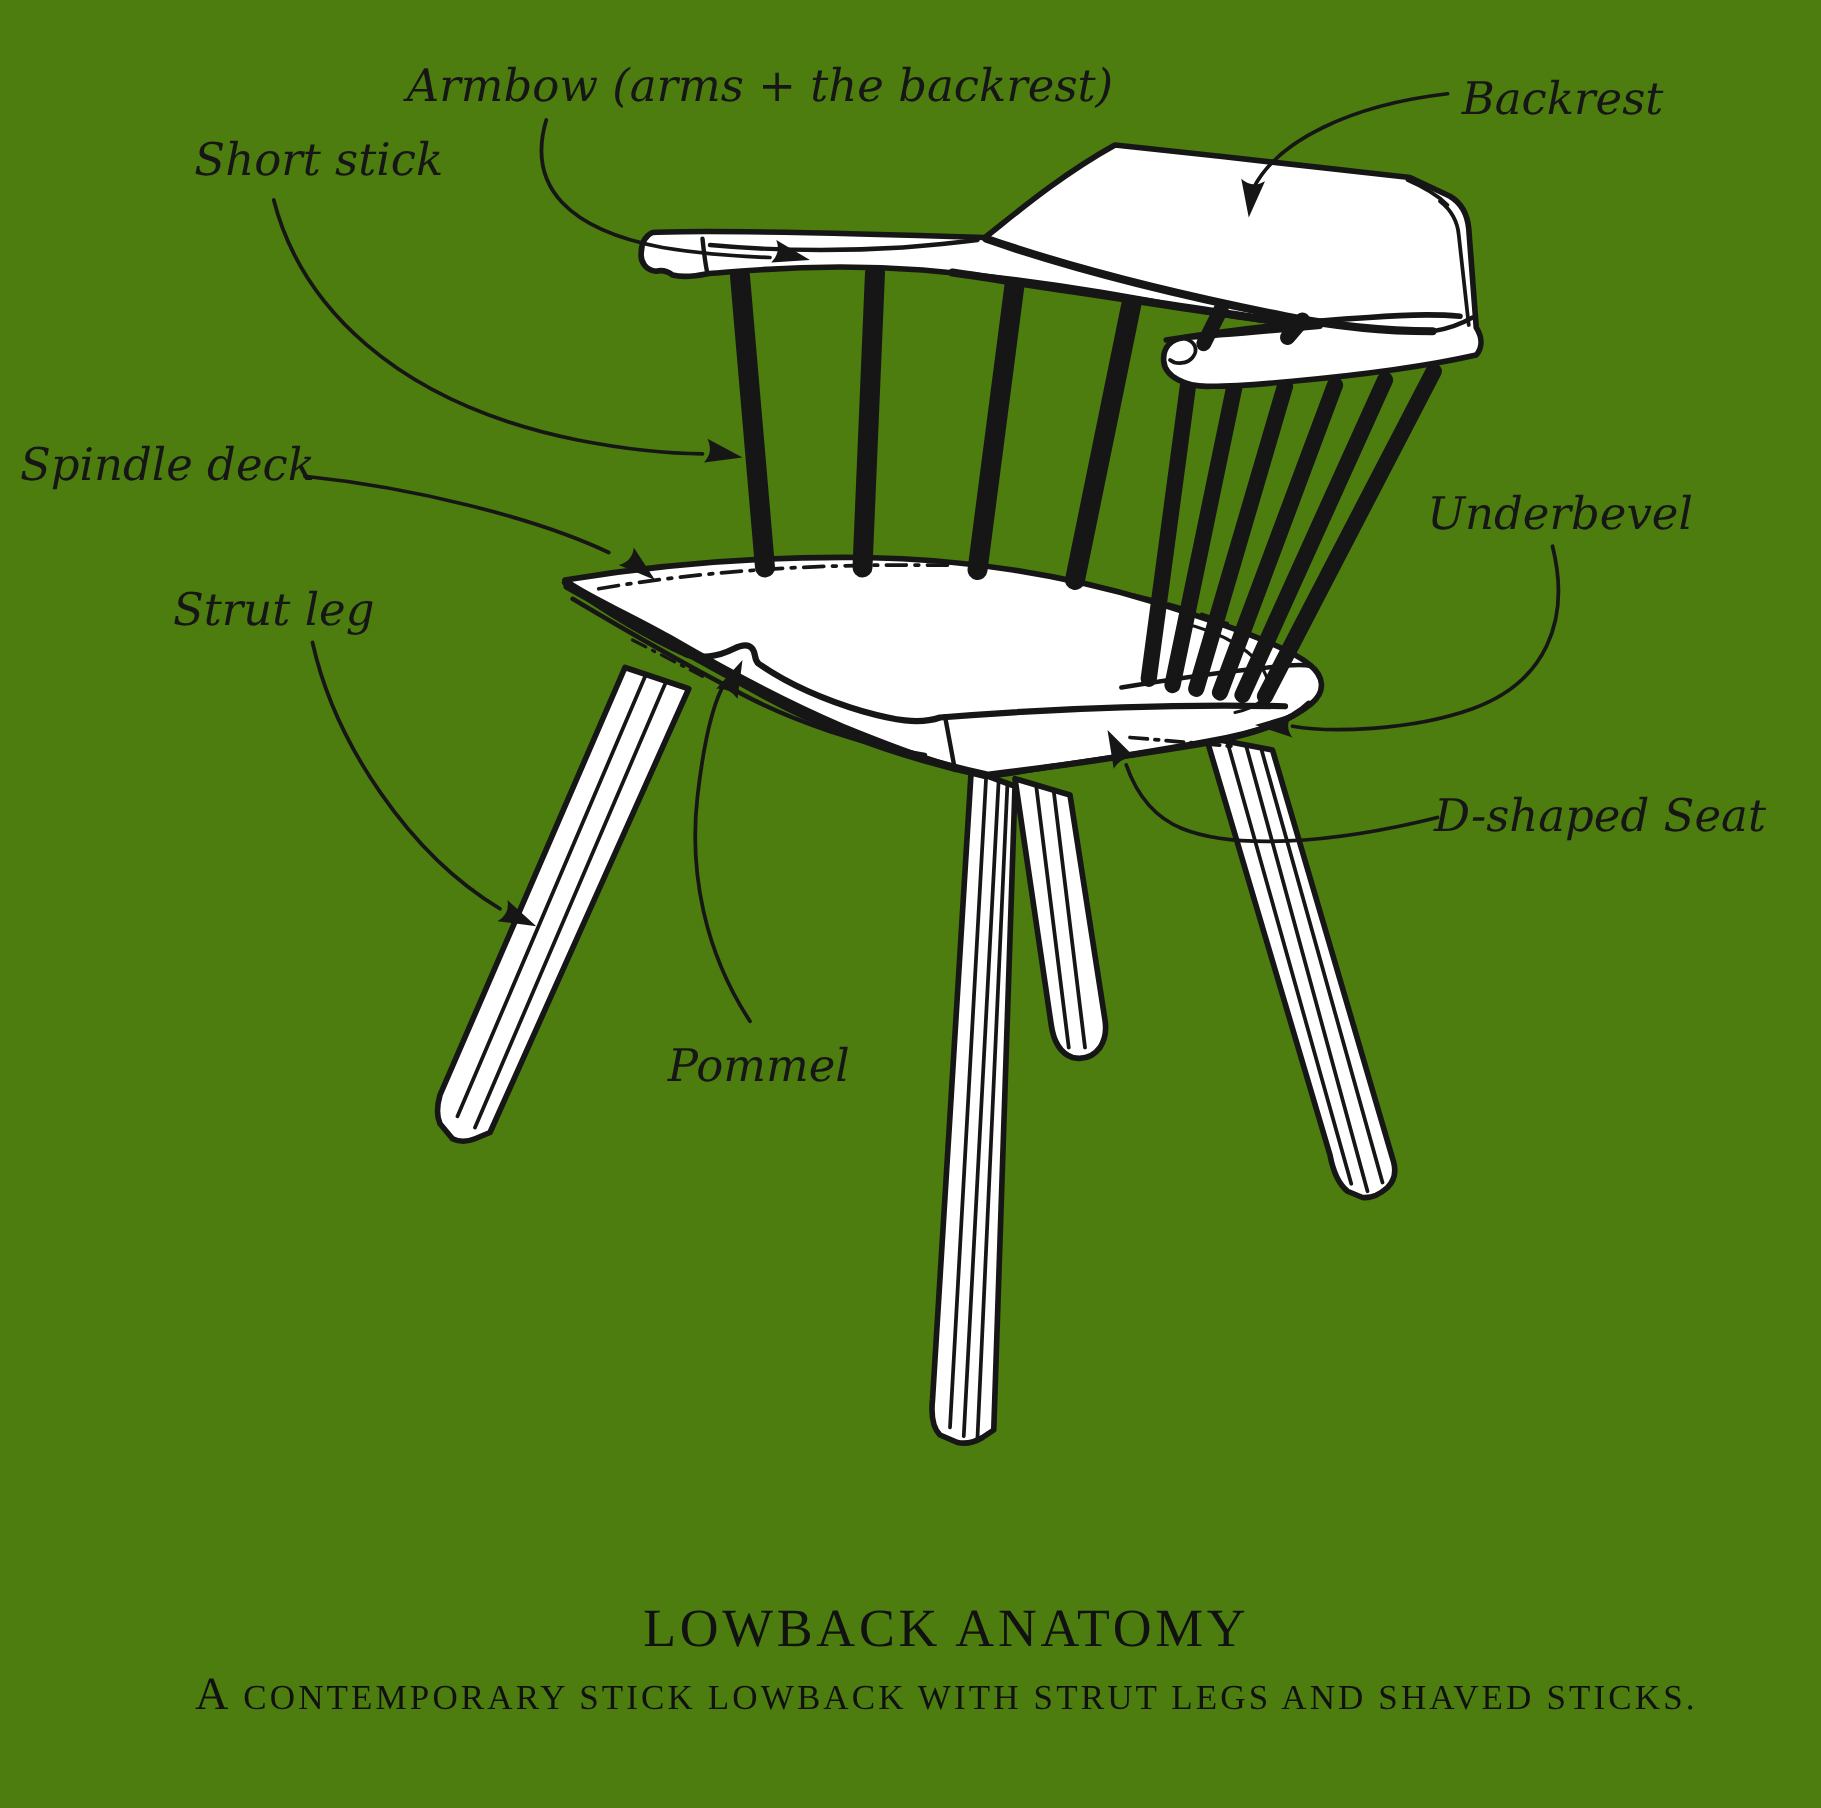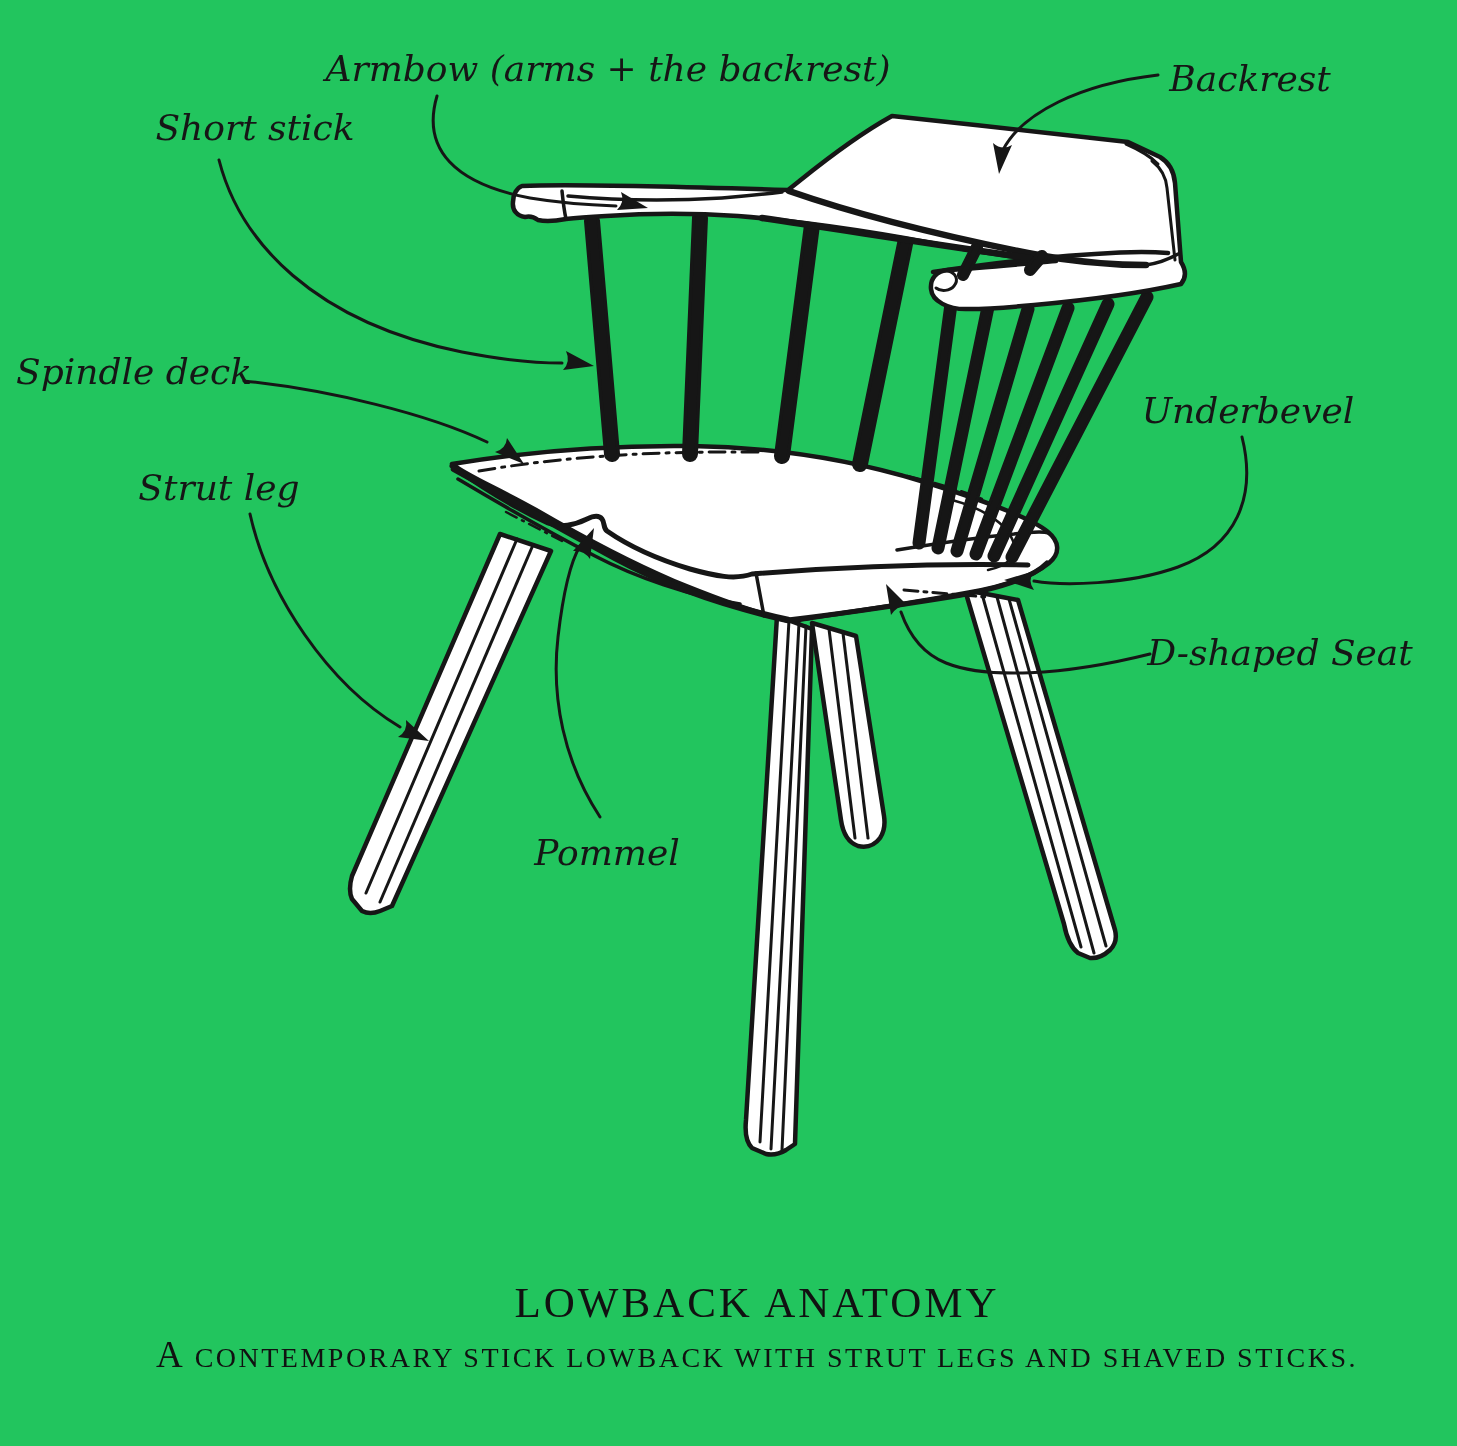--- a/index.html
+++ b/index.html
@@ -1,16 +1,16 @@
 <!DOCTYPE html>
 <html><head>
 <meta charset="utf-8">
 <style>
   html,body{margin:0;padding:0;background:#ffffff;}
-  .page{position:relative;width:1457px;height:1446px;background:#22c55e;overflow:hidden;}
+  .page{position:relative;width:1457px;height:1446px;background:#4d7c0f;overflow:hidden;}
   svg{display:block;}
   .label{font-family:"DejaVu Serif","Liberation Serif",serif;font-style:italic;font-size:36px;fill:#161616;}
   .title{font-family:"Liberation Serif","DejaVu Serif",serif;font-size:43px;letter-spacing:3px;fill:#111111;}
   .subtitle{font-family:"Liberation Serif","DejaVu Serif",serif;font-size:28px;letter-spacing:2.5px;fill:#111111;}
   .subtitle .lead{font-size:37px;letter-spacing:2.5px;}
   .ink{stroke:#161616;fill:none;stroke-linecap:round;stroke-linejoin:round;}
   .fillw{fill:#ffffff;}
   .arrow{fill:#161616;stroke:none;}
 </style>
 </head>

